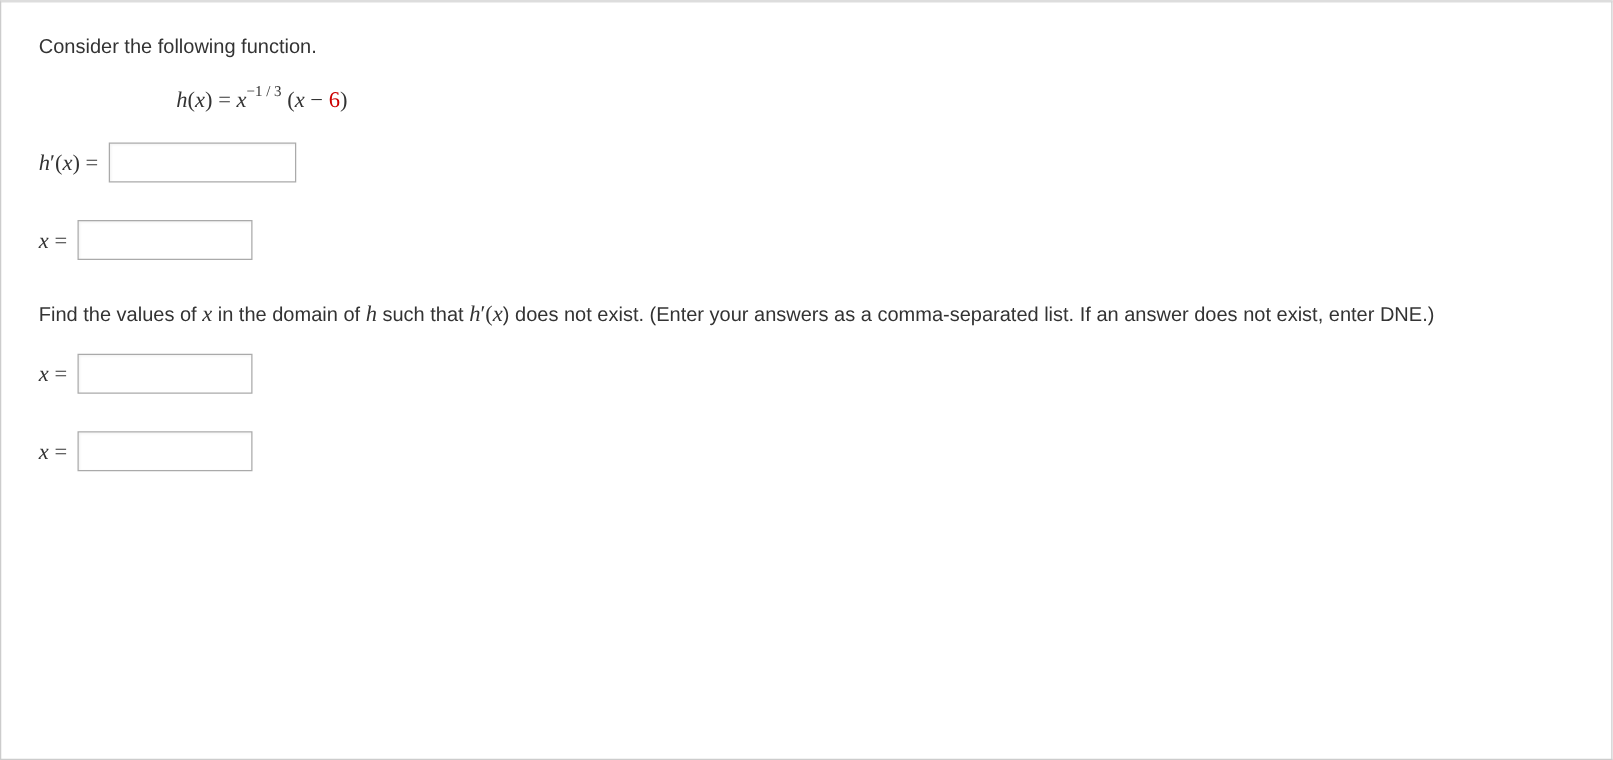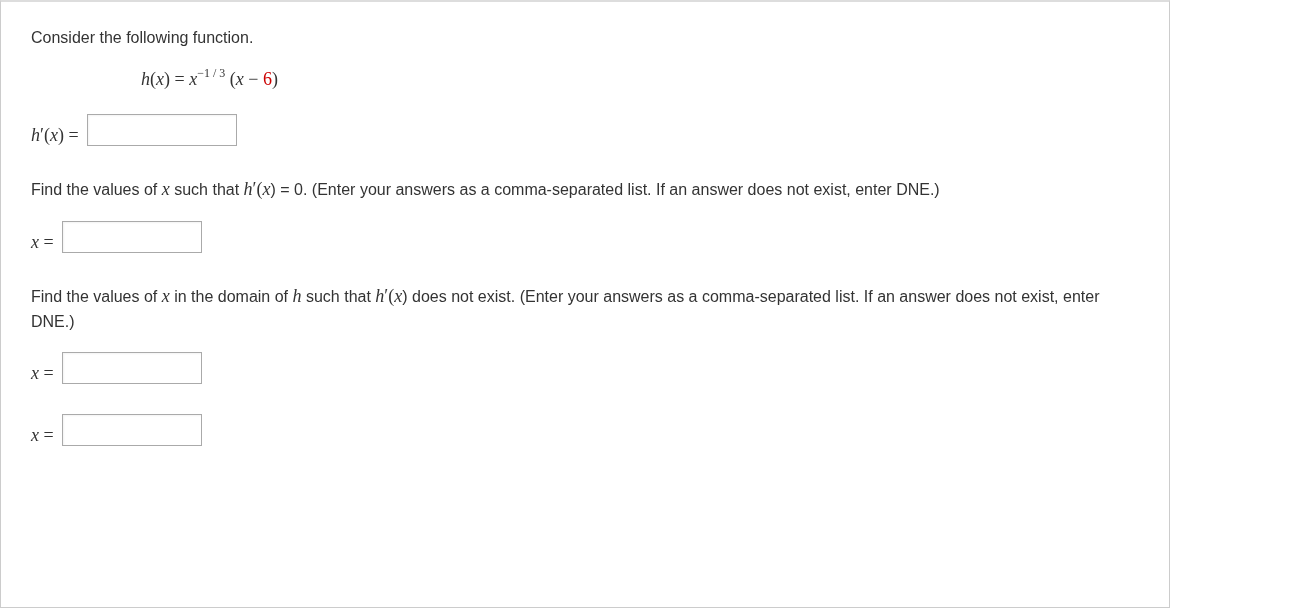--- a/index.html
+++ b/index.html
@@ -7,21 +7,21 @@
     }
     body {
       margin: 0;
       padding: 0;
       font-family: Verdana, Geneva, sans-serif;
       font-size: 16px;
       color: #333;
       background: #fff;
     }
     .container {
-      width: 1170px;
+      width: 1290px;
       height: 608px;
       border: 1px solid #ccc;
       border-top: 2px solid #ddd;
       padding: 24px 30px 20px 30px;
       position: relative;
     }
     .prompt-text {
       margin: 0 0 18px 0;
       line-height: 1.5;
     }
@@ -49,21 +49,21 @@
     .red-num {
       color: #cc0000;
     }
     .instruction {
       margin-top: 10px;
       margin-bottom: 18px;
       line-height: 1.5;
     }
     .input-row {
       display: flex;
-      align-items: flex-end;
+      align-items: center;
       margin-bottom: 30px;
     }
     .input-label {
       margin-right: 8px;
       white-space: nowrap;
     }
     .answer-input {
       border: 1px solid #aaa;
       background: #fff;
       height: 32px;
@@ -98,23 +98,20 @@
   <div class="section">
     <div class="input-row">
       <span class="input-label">
         <span class="math-italic">h</span><span class="math-roman">′(</span><span class="math-italic">x</span><span class="math-roman">) = </span>
       </span>
       <input type="text" class="answer-input answer-input-wide" style="">
     </div>
   </div>
 
   <div class="section">
-    <p class="instruction">
-      <span>Find the values of </span><span class="inline-math">x</span><span> such that </span><span class="inline-math">h</span><span class="math-roman" style="font-style:normal">′(</span><span class="inline-math">x</span><span>) = 0. (Enter your answers as a comma-separated list. If an answer does not exist, enter DNE.)</span>
-    </p>
     <div class="input-row">
       <span class="input-label">
         <span class="math-italic">x</span><span class="math-roman"> = </span>
       </span>
       <input type="text" class="answer-input" style="">
     </div>
   </div>
 
   <div class="section">
     <p class="instruction" style="max-width:1200px;">

